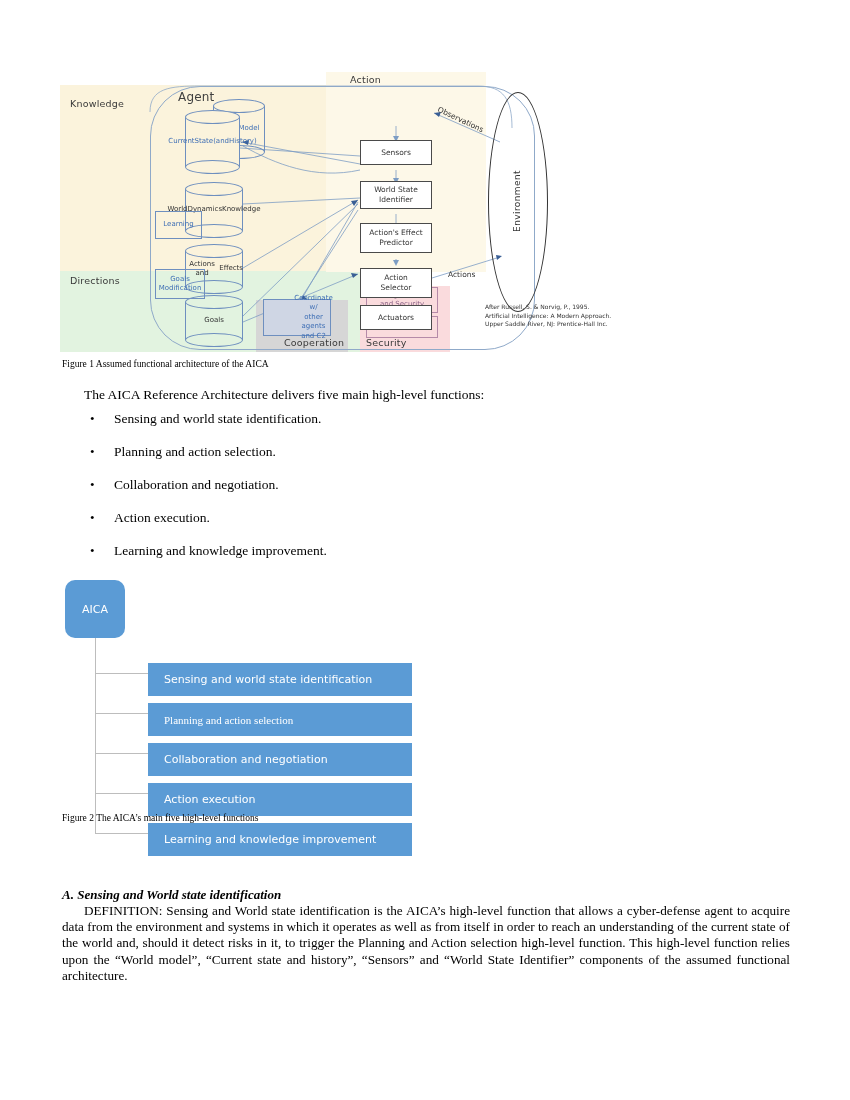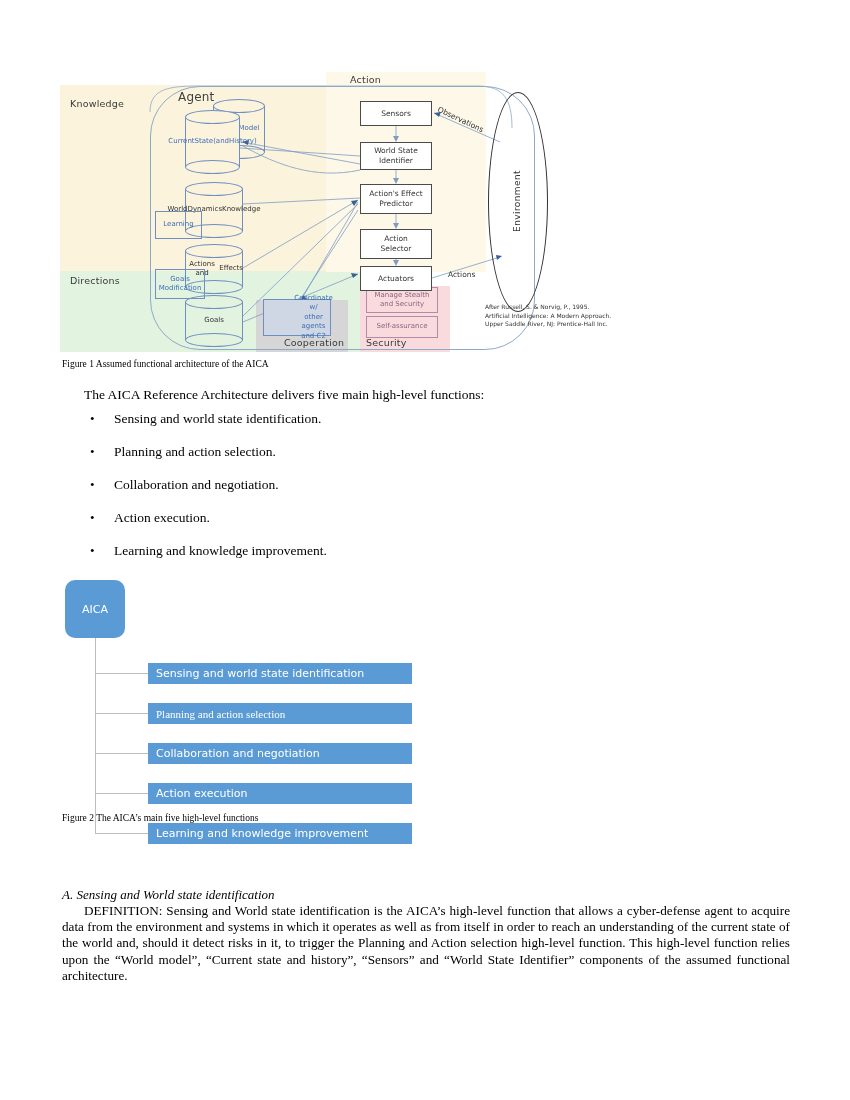--- a/index.html
+++ b/index.html
@@ -82,21 +82,21 @@
   #box-learning{left:95px;top:139px;width:47px;height:28px;}
   #box-goalmod{left:95px;top:197px;width:50px;height:30px;}
   #box-coordinate{left:203px;top:227px;width:68px;height:37px;background:#cfd6e4;border-color:#6e8fbf;padding-left:33px;}
   #box-stealth{left:306px;top:215px;width:72px;height:26px;border-color:#b58aa8;color:#8a5f84;}
   #box-selfassur{left:306px;top:244px;width:72px;height:22px;border-color:#b58aa8;color:#8a5f84;}
 
   
   .actbox{
     position:absolute;border:1px solid #4a4a4a;background:#fff;
     display:flex;align-items:center;justify-content:center;text-align:center;
-    font-size:7.5px;line-height:10px;color:#333;box-sizing:border-box;
+    font-size:7.5px;line-height:10px;color:#333;box-sizing:border-box;margin-top:39px;
   }
   #box-sensors{left:300px;top:29px;width:72px;height:25px;}
   #box-worldstate{left:300px;top:70px;width:72px;height:28px;}
   #box-effectpred{left:300px;top:112px;width:72px;height:30px;}
   #box-actionsel{left:300px;top:157px;width:72px;height:30px;}
   #box-actuators{left:300px;top:194px;width:72px;height:25px;}
 
   
   #env-ellipse{
     position:absolute;left:428px;top:20px;width:58px;height:218px;
@@ -149,43 +149,43 @@
     position:absolute;left:60px;top:575px;width:400px;height:270px;
     font-family:"DejaVu Sans", sans-serif;
   }
   #aica-node{
     position:absolute;left:5px;top:5px;width:60px;height:58px;
     background:#5b9bd5;border-radius:10px;
     display:flex;align-items:center;justify-content:center;
     color:#ffffff;font-size:11px;
   }
   .fbar{
-    position:absolute;left:88px;height:21px;width:264px;
+    position:absolute;left:88px;height:33px;width:264px;
     background:#5b9bd5;color:#ffffff;
     font-size:11px;display:flex;align-items:center;
-    padding-left:8px;box-sizing:border-box;
+    padding-left:16px;box-sizing:border-box;
   }
   #fbar0{top:88px;}
   #fbar1{top:128px;font-family:Liberation Serif, serif;}
   #fbar2{top:168px;}
   #fbar3{top:208px;}
   #fbar4{top:248px;}
   .connector{position:absolute;background:#bdbdbd;}
   #spine{left:35px;top:63px;width:1px;height:196px;}
   .stub{height:1px;width:53px;left:35px;}
   #stub0{top:98px;}
   #stub1{top:138px;}
   #stub2{top:178px;}
   #stub3{top:218px;}
   #stub4{top:258px;}
 
   
   #sec-a-head{
     position:absolute;left:62px;top:887px;
-    font-size:13px;font-style:italic;font-weight:normal;
+    font-size:13px;font-style:italic;font-weight:bold;
   }
   #sec-a-body{
     position:absolute;left:62px;top:903px;width:728px;
     font-size:13.2px;line-height:16.2px;text-align:justify;text-indent:22px;
   }
 </style>
 </head>
 <body>
 
 <div class="page">

